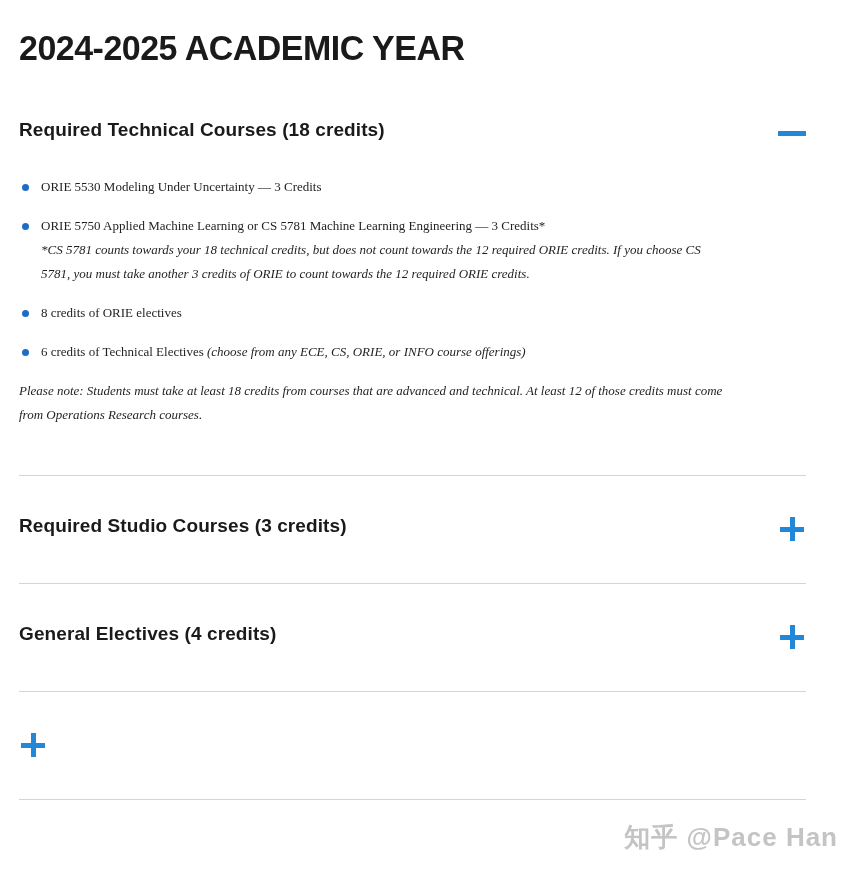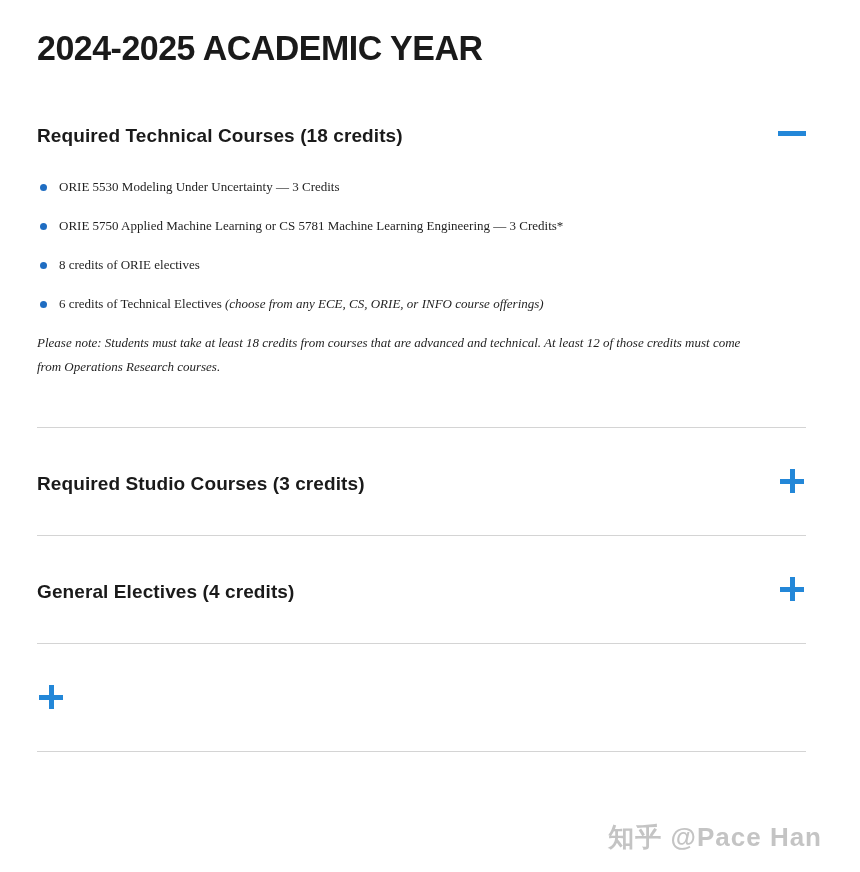--- a/index.html
+++ b/index.html
@@ -14,40 +14,40 @@
   html, body { background: #ffffff; }
   body {
     width: 860px;
     min-height: 872px;
     position: relative;
     font-family: "Liberation Sans", sans-serif;
     color: var(--body-text);
     overflow: hidden;
   }
   .page {
-    padding: 24px 54px 0 37px;
+    padding: 24px 54px 0 19px;
   }
   h1.page-title {
     font-family: "Liberation Sans", sans-serif;
     font-weight: 800;
     font-size: 35px;
     line-height: 1.12;
     letter-spacing: -0.5px;
     color: var(--heading);
     margin: 4px 0 42px 0;
     transform: scaleX(0.97);
     transform-origin: left center;
     white-space: nowrap;
   }
   .accordion-section {
     border-bottom: 1px solid var(--divider);
   }
   .section-header {
     display: flex;
-    align-items: flex-end;
+    align-items: flex-start;
     justify-content: space-between;
     cursor: pointer;
   }
   .section-header .section-title {
     font-family: "Liberation Sans", sans-serif;
     font-weight: 700;
     font-size: 19px;
     letter-spacing: 0.1px;
     color: var(--heading);
   }
@@ -122,21 +122,21 @@
   p.section-note {
     font-style: italic;
     margin-top: 7px;
     max-width: 716px;
   }
 
   
   .watermark {
     position: absolute;
     top: 820px;
-    right: 38px;
+    right: 22px;
     font-family: "Liberation Sans", sans-serif;
     font-size: 26px;
     font-weight: 700;
     color: var(--watermark);
     text-shadow: 1px 1px 0 #ffffff;
     letter-spacing: 1px;
     z-index: 2;
     pointer-events: none;
   }
 </style>
@@ -152,20 +152,21 @@
       <span class="section-title">Required Technical Courses (18 credits)</span>
       <span class="icon-minus"></span>
     </div>
     <div class="section-body">
       <ul class="course-list">
         <li class="course-item">
           <span>ORIE 5530 Modeling Under Uncertainty — 3 Credits</span>
         </li>
         <li class="course-item">
           <span>ORIE 5750 Applied Machine Learning or CS 5781 Machine Learning Engineering — 3 Credits*</span>
+          <span class="course-note">*CS 5781 counts towards your 18 technical credits, but does not count towards the 12 required ORIE credits. If you choose CS 5781, you must take another 3 credits of ORIE to count towards the 12 required ORIE credits.</span>
         </li>
         <li class="course-item">
           <span>8 credits of ORIE electives</span>
         </li>
         <li class="course-item">
           <span>6 credits of Technical Electives</span>
           <span class="italic-inline">(choose from any ECE, CS, ORIE, or INFO course offerings)</span>
         </li>
       </ul>
       <p class="section-note">Please note: Students must take at least 18 credits from courses that are advanced and technical. At least 12 of those credits must come from Operations Research courses.</p>

